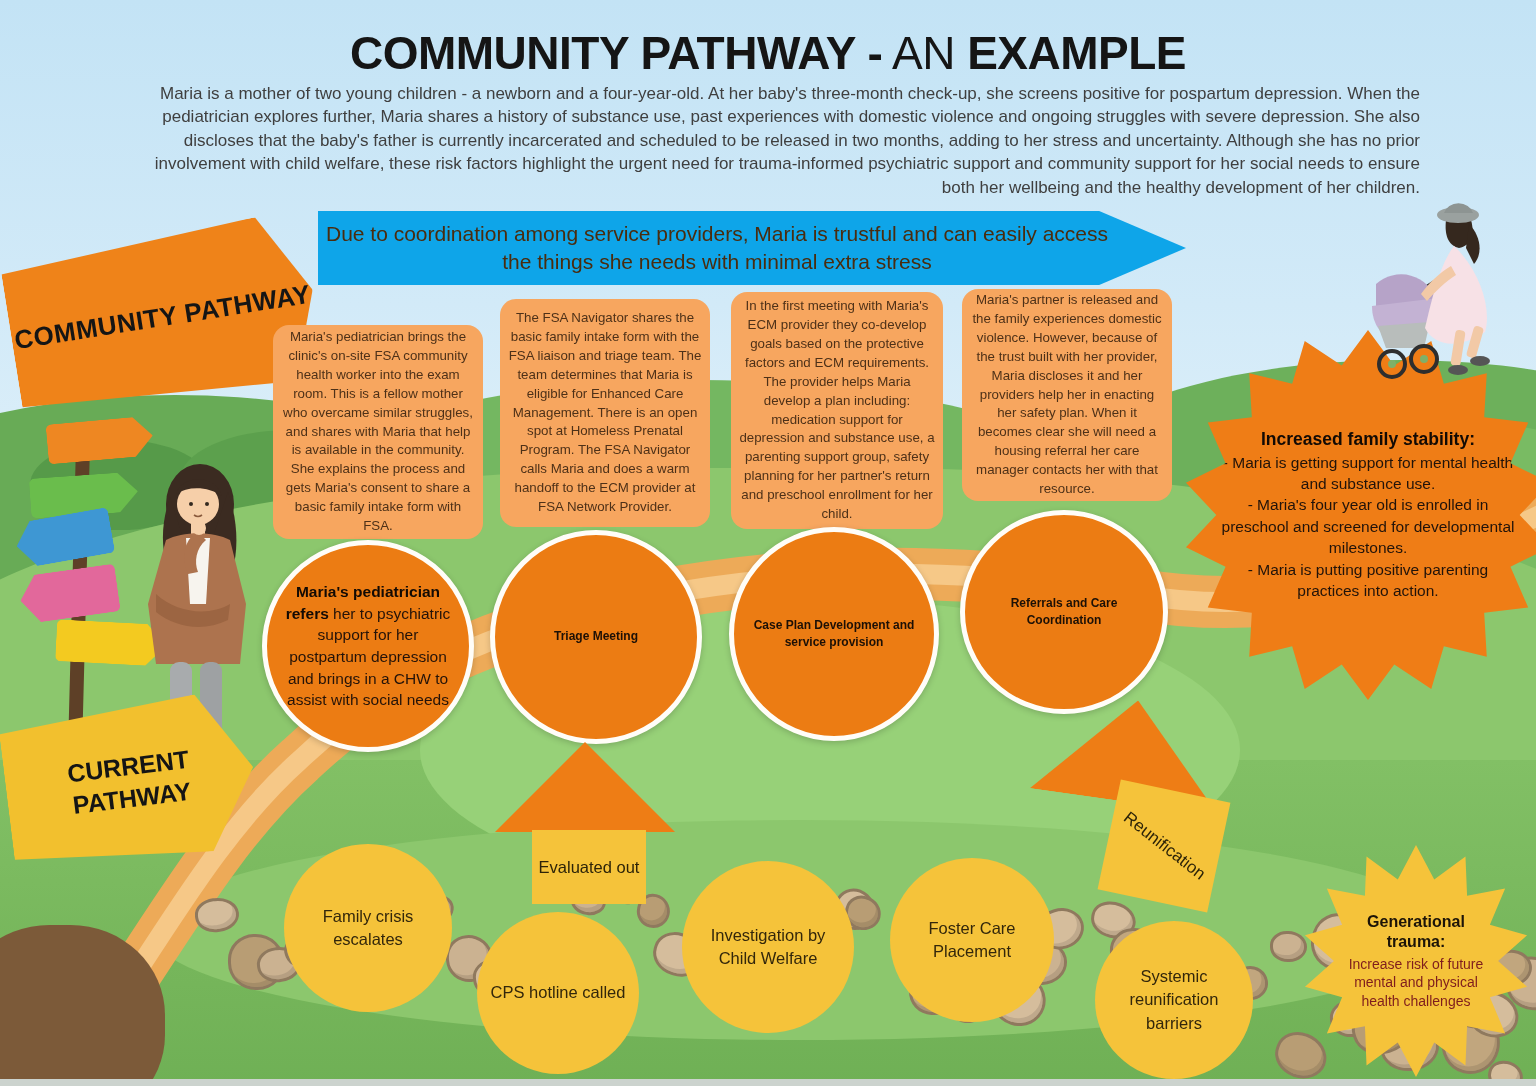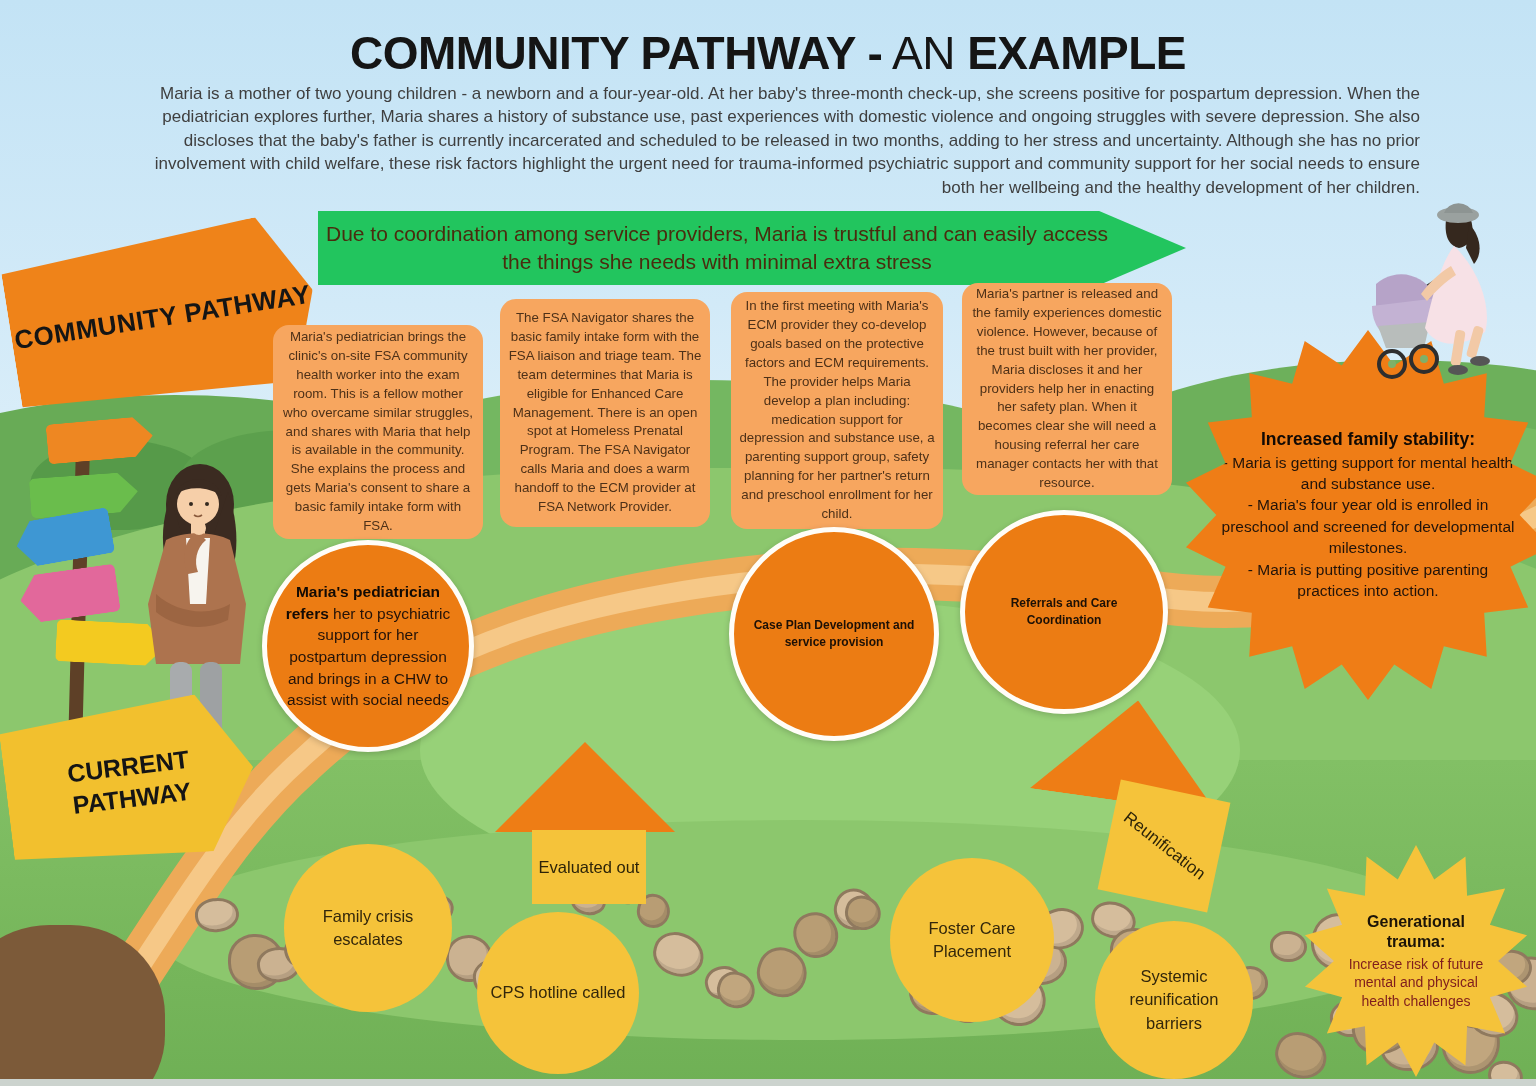--- a/index.html
+++ b/index.html
@@ -18,21 +18,21 @@
   .community-sign{left:10px;top:233px;width:305px;height:168px;background:#ef8319;
         transform:rotate(-9deg);font-size:26px;line-height:1.25;letter-spacing:.5px;
         clip-path:polygon(0 10%,85% 0,100% 48%,90% 100%,0 90%);}
   .current-sign{left:6px;top:703px;width:248px;height:158px;background:#f2c02e;
         transform:rotate(-7deg);font-size:25px;line-height:1.3;}
   
   .title{left:0;top:26px;width:1536px;text-align:center;font-size:46px;color:#151515;letter-spacing:-.5px;}
   .title .b{font-weight:800;}
   .title .r{font-weight:400;}
   .intro{left:120px;top:82px;width:1300px;text-align:right;font-size:17px;line-height:1.38;color:#3f3f3f;}
-  .banner{left:318px;top:211px;width:868px;height:74px;background:#22c55e;
+  .banner{left:318px;top:211px;width:868px;height:74px;background:#0ea5e9;
         clip-path:polygon(0 0,90% 0,100% 50%,90% 100%,0 100%);
         display:flex;align-items:center;justify-content:center;text-align:center;
         font-size:21px;line-height:1.35;color:#4a2c0e;padding-right:70px;box-sizing:border-box;}
   
   .obox{background:#f7a65f;border-radius:16px;display:flex;align-items:center;justify-content:center;
         text-align:center;font-size:13.3px;line-height:1.42;color:#4e3118;
         padding:10px 8px;box-sizing:border-box;}
   
   .ocircle{background:#ec7c13;border:5px solid #fffdf8;border-radius:50%;
         box-shadow:0 2px 6px rgba(0,0,0,.18);
@@ -191,24 +191,27 @@
   <div class="abs intro">Maria is a mother of two young children - a newborn and a four-year-old. At her baby's three-month check-up, she screens positive for pospartum depression. When the pediatrician explores further, Maria shares a history of substance use, past experiences with domestic violence and ongoing struggles with severe depression. She also discloses that the baby's father is currently incarcerated and scheduled to be released in two months, adding to her stress and uncertainty. Although she has no prior involvement with child welfare, these risk factors highlight the urgent need for trauma-informed psychiatric support and community support for her social needs to ensure both her wellbeing and the healthy development of her children.</div>
 
   <div class="abs banner">Due to coordination among service providers, Maria is trustful and can easily access the things she needs with minimal extra stress</div>
 
   <div class="abs sign community-sign">COMMUNITY PATHWAY</div>
   <div class="abs sign sign-right current-sign">CURRENT PATHWAY</div>
 
   <div class="abs obox" style="left:273px;top:325px;width:210px;height:214px;">Maria's pediatrician brings the clinic's on-site FSA community health worker into the exam room. This is a fellow mother who overcame similar struggles, and shares with Maria that help is available in the community. She explains the process and gets Maria's consent to share a basic family intake form with FSA.</div>
   <div class="abs obox" style="left:500px;top:299px;width:210px;height:228px;">The FSA Navigator shares the basic family intake form with the FSA liaison and triage team. The team determines that Maria is eligible for Enhanced Care Management. There is an open spot at Homeless Prenatal Program. The FSA Navigator calls Maria and does a warm handoff to the ECM provider at FSA Network Provider.</div>
   <div class="abs obox" style="left:731px;top:292px;width:212px;height:237px;">In the first meeting with Maria's ECM provider they co-develop goals based on the protective factors and ECM requirements. The provider helps Maria develop a plan including: medication support for depression and substance use, a parenting support group, safety planning for her partner's return and preschool enrollment for her child.</div>
-  <div class="abs obox" style="left:962px;top:283px;width:210px;height:212px;">Maria's partner is released and the family experiences domestic violence. However, because of the trust built with her provider, Maria discloses it and her providers help her in enacting her safety plan. When it becomes clear she will need a housing referral her care manager contacts her with that resource.</div>
+  <div class="abs obox" style="left:962px;top:289px;width:210px;height:212px;">Maria's partner is released and the family experiences domestic violence. However, because of the trust built with her provider, Maria discloses it and her providers help her in enacting her safety plan. When it becomes clear she will need a housing referral her care manager contacts her with that resource.</div>
 
   <div class="abs ocircle" style="left:262px;top:540px;width:212px;height:212px;">
     <div class="small"><b>Maria's pediatrician refers</b><span> her to psychiatric support for her postpartum depression and brings in a CHW to assist with social needs</span></div>
+  </div>
+  <div class="abs ocircle" style="left:490px;top:530px;width:212px;height:214px;">
+    <div class="big">Triage Meeting</div>
   </div>
   <div class="abs ocircle" style="left:729px;top:527px;width:210px;height:214px;">
     <div class="big">Case Plan Development and service provision</div>
   </div>
   <div class="abs ocircle" style="left:960px;top:510px;width:208px;height:204px;">
     <div class="big">Referrals and Care Coordination</div>
   </div>
 
   <div class="abs starburst star-orange" style="clip-path: polygon(50% 0%, 57.1% 9.6%, 67.1% 3%, 70.5% 14.5%, 82.1% 11.7%, 81.4% 23.6%, 93.3% 25%, 88.5% 36%, 99.2% 41.3%, 91% 50%, 99.2% 58.7%, 88.5% 64%, 93.3% 75%, 81.4% 76.4%, 82.1% 88.3%, 70.5% 85.5%, 67.1% 97%, 57.1% 90.4%, 50% 100%, 42.9% 90.4%, 32.9% 97%, 29.5% 85.5%, 17.9% 88.3%, 18.6% 76.4%, 6.7% 75%, 11.5% 64%, 0.8% 58.7%, 9% 50%, 0.8% 41.3%, 11.5% 36%, 6.7% 25%, 18.6% 23.6%, 17.9% 11.7%, 29.5% 14.5%, 32.9% 3%, 42.9% 9.6%);">
     <div class="inner">
@@ -221,20 +224,21 @@
 
   <div class="abs tri eval-tri"></div>
   <div class="abs shaft eval-shaft">Evaluated out</div>
   <div class="abs tri reun-tri"></div>
   <div class="abs shaft reun-shaft">
     <span class="reun-label">Reunification</span>
   </div>
 
   <div class="abs ycircle" style="left:284px;top:844px;width:168px;height:168px;">Family crisis escalates</div>
   <div class="abs ycircle" style="left:477px;top:912px;width:162px;height:162px;">CPS hotline called</div>
+  <div class="abs ycircle" style="left:682px;top:861px;width:172px;height:172px;">Investigation by Child Welfare</div>
   <div class="abs ycircle" style="left:1095px;top:921px;width:158px;height:158px;">Systemic reunification barriers</div>
   <div class="abs ycircle" style="left:890px;top:858px;width:164px;height:164px;">Foster Care Placement</div>
 
   <div class="abs starburst star-yellow" style="clip-path: polygon(50% 0%, 58% 14.9%, 71.7% 5%, 72.4% 21.9%, 89.1% 18.8%, 82.4% 34.4%, 98.7% 38.9%, 86% 50%, 98.7% 61.1%, 82.4% 65.6%, 89.1% 81.2%, 72.4% 78.1%, 71.7% 95%, 58% 85.1%, 50% 100%, 42% 85.1%, 28.3% 95%, 27.6% 78.1%, 10.9% 81.2%, 17.6% 65.6%, 1.3% 61.1%, 14% 50%, 1.3% 38.9%, 17.6% 34.4%, 10.9% 18.8%, 27.6% 21.9%, 28.3% 5%, 42% 14.9%);">
     <div class="inner">
       <div class="head">Generational trauma:</div>
       <div class="body">Increase risk of future mental and physical health challenges</div>
     </div>
   </div>
 

